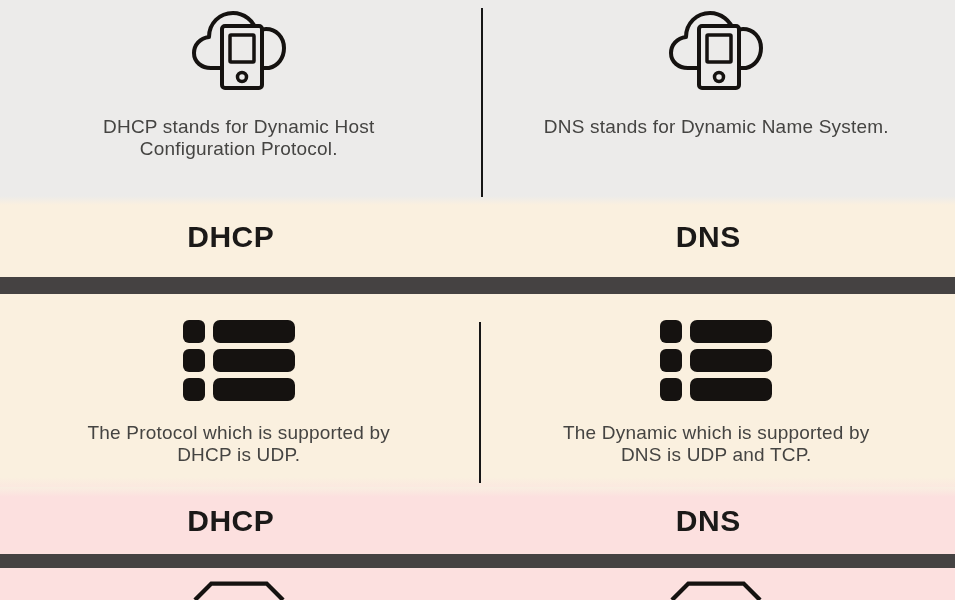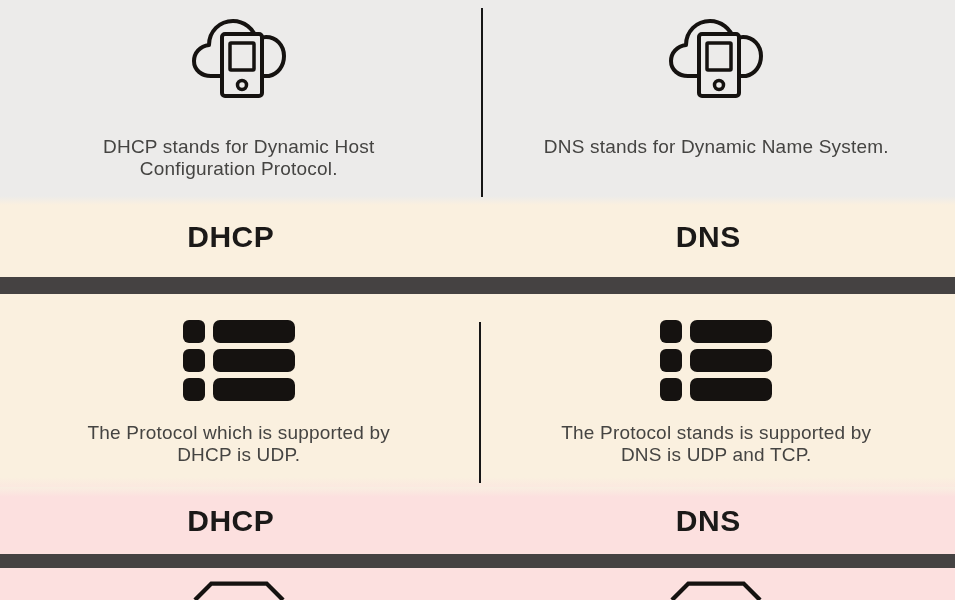--- a/index.html
+++ b/index.html
@@ -18,21 +18,21 @@
     width:955px;height:600px;
     overflow:hidden;
     font-family:"Liberation Sans", sans-serif;
     background:var(--section-cream);
   }
   .row{display:flex;width:100%;}
   .col{flex:1 1 0;display:flex;flex-direction:column;align-items:center;}
 
   
   .def-row{height:196px;background:var(--section-gray);}
-  .def-row .col{padding-top:16px;gap:12px;}
+  .def-row .col{padding-top:8px;}
   .def-text{
     margin:24px 0 0 0;
     font-size:19px;line-height:22px;letter-spacing:.2px;
     color:var(--body-text);text-align:center;
   }
   .def-text.left{max-width:300px;}
   .def-text.right{max-width:420px;}
 
   
   .band{display:flex;align-items:center;}
@@ -135,21 +135,21 @@
       <svg class="icon" width="112" height="81" viewBox="0 0 112 81">
         <g fill="#151210">
           <rect x="0" y="0" width="22" height="23" rx="6"></rect>
             <rect x="30" y="0" width="82" height="23" rx="7"></rect>
           <rect x="0" y="29" width="22" height="23" rx="6"></rect>
             <rect x="30" y="29" width="82" height="23" rx="7"></rect>
           <rect x="0" y="58" width="22" height="23" rx="6"></rect>
             <rect x="30" y="58" width="82" height="23" rx="7"></rect>
         </g>
       </svg>
-      <p class="proto-text">The Protocol stands is supported by DNS is UDP and TCP.</p>
+      <p class="proto-text">The Dynamic which is supported by DNS is UDP and TCP.</p>
     </div>
   </section>
 
   <section class="row band band2">
     <div class="col">
       <span class="band-label">DHCP</span>
     </div>
     <div class="col">
       <span class="band-label">DNS</span>
     </div>

